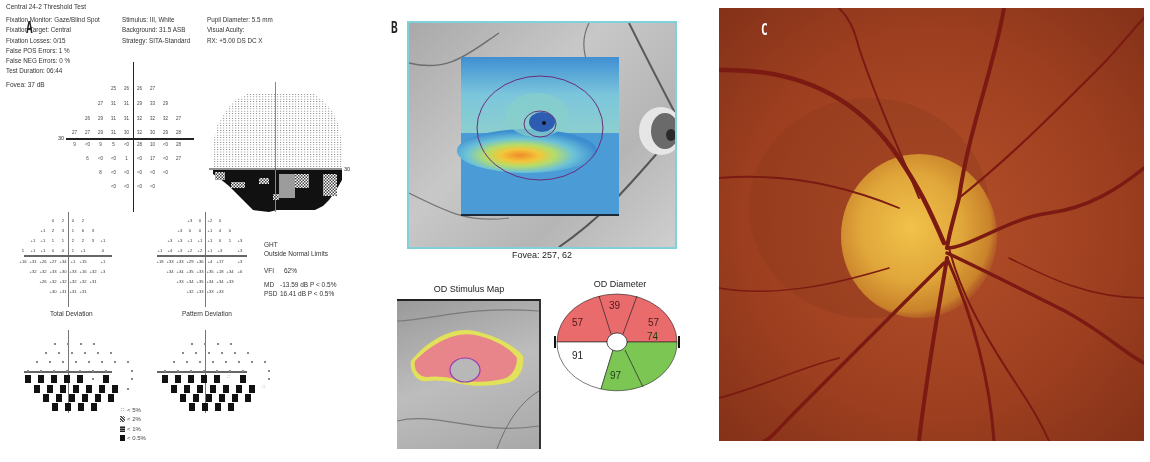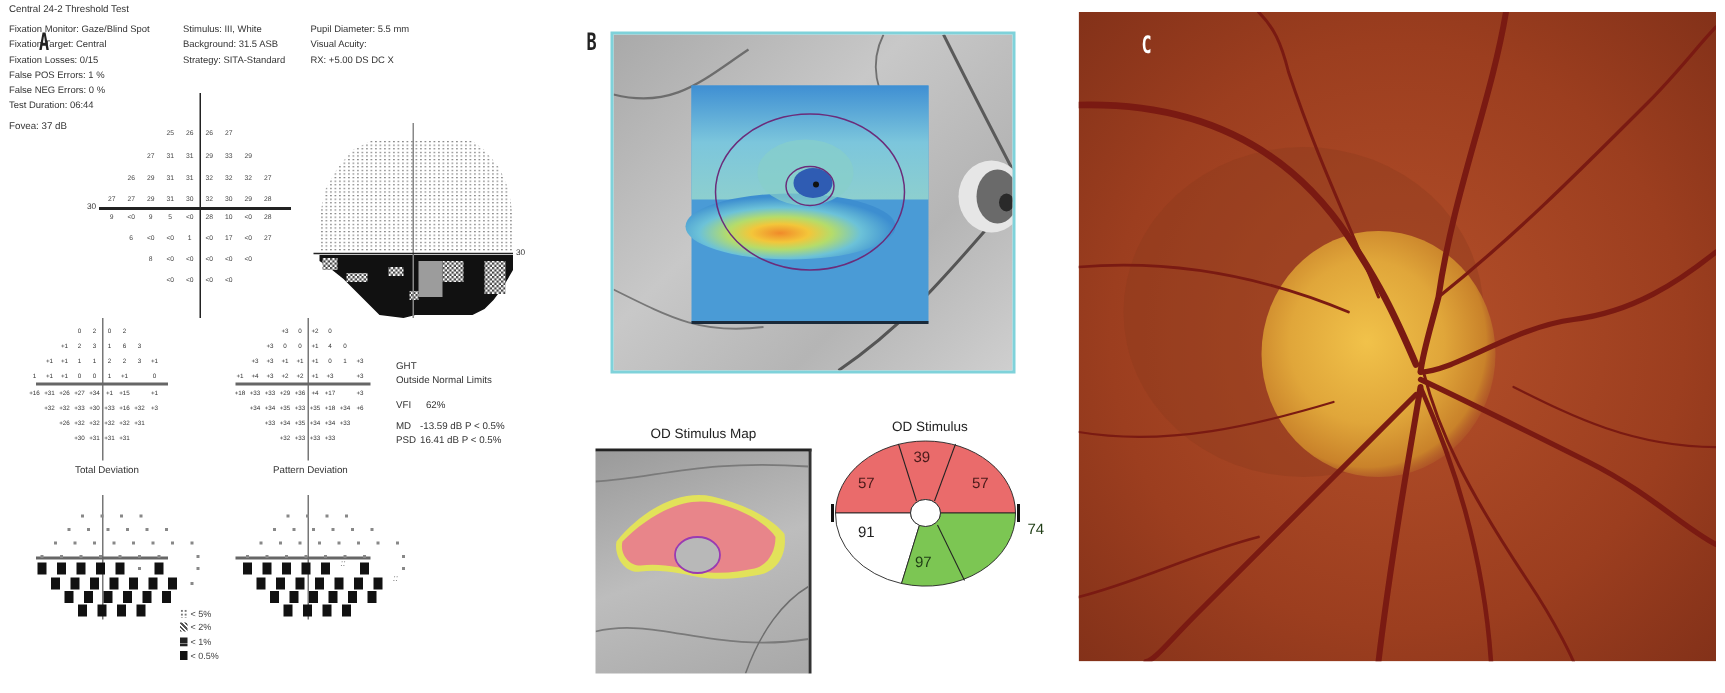--- a/index.html
+++ b/index.html
@@ -529,52 +529,53 @@
       <rect x="52" y="34" width="158" height="76" fill="url(#upper)"></rect>
       <ellipse cx="118" cy="128" rx="70" ry="22" fill="url(#thk)"></ellipse>
       <ellipse cx="128" cy="92" rx="32" ry="22" fill="#88cfc9" opacity="0.7"></ellipse>
       <ellipse cx="133" cy="99" rx="13" ry="10" fill="#2f5cb3"></ellipse>
       <circle cx="135" cy="100" r="2" fill="#111"></circle>
       <ellipse cx="131" cy="101" rx="16" ry="13" fill="none" stroke="#6b2c7a" stroke-width="1"></ellipse>
       <ellipse cx="131" cy="105" rx="63" ry="52" fill="none" stroke="#6b2c7a" stroke-width="1"></ellipse>
       <line x1="52" y1="192" x2="210" y2="192" stroke="#1a2a3a" stroke-width="2"></line>
     </svg>
   </div>
+  <div class="abs map-title" style="left:22px;top:250px;width:270px;">Fovea: 257, 62</div>
 
   <div class="abs map-title" style="left:12px;top:284px;width:144px;">OD Stimulus Map</div>
   <div class="abs" style="left:12px;top:299px;width:144px;height:150px;border-top:2px solid #222;border-right:2px solid #333;background:linear-gradient(160deg,#9a9a9a,#bdbdbd 50%,#a8a8a8);overflow:hidden;">
     <svg width="142" height="148" viewBox="0 0 142 148">
       <path d="M0,20 C40,18 70,5 142,10" stroke="#7a7a7a" stroke-width="1.2" fill="none"></path>
       <path d="M0,120 C40,110 80,135 142,125" stroke="#7a7a7a" stroke-width="1.2" fill="none"></path>
       <path d="M100,148 C110,120 125,100 142,90" stroke="#6e6e6e" stroke-width="1" fill="none"></path>
       <path d="M14,60 C30,40 55,25 78,30 C100,35 118,45 126,55 C128,70 120,80 110,82 C100,84 85,86 70,84 C60,82 45,78 30,80 C20,82 12,70 14,60 Z" fill="#e2e25a"></path>
       <path d="M18,60 C34,44 56,30 78,34 C98,38 114,48 120,57 C120,68 114,76 106,78 C96,80 84,82 70,80 C58,78 44,74 30,76 C22,76 16,68 18,60 Z" fill="#e8858a"></path>
       <ellipse cx="68" cy="69" rx="15" ry="12" fill="#b8b8b8" stroke="#9a3ab2" stroke-width="1.2"></ellipse>
     </svg>
   </div>
 
-  <div class="abs map-title" style="left:175px;top:279px;width:120px;">OD Stimulus</div>
+  <div class="abs map-title" style="left:175px;top:279px;width:120px;">OD Diameter</div>
   <div class="abs" style="left:168px;top:292px;width:128px;height:100px;">
     <svg width="128" height="100" viewBox="0 0 128 100">
       <path d="M4,50 A60,48 0 0 1 124,50 L74,50 A10,9 0 0 0 54,50 Z" fill="#ea6b6b" stroke="#222" stroke-width="0.6"></path>
       <path d="M4,50 L54,50 A10,9 0 0 0 60,58 L48,97 A60,48 0 0 1 4,50 Z" fill="#fff" stroke="#222" stroke-width="0.6"></path>
       <path d="M60,58 A10,9 0 0 0 74,50 L124,50 A60,48 0 0 1 48,97 Z" fill="#7cc653" stroke="#222" stroke-width="0.6"></path>
       <line x1="46" y1="4" x2="58" y2="42" stroke="#222" stroke-width="0.7"></line>
       <line x1="84" y1="4" x2="70" y2="42" stroke="#222" stroke-width="0.7"></line>
       <line x1="72" y1="58" x2="90" y2="95" stroke="#222" stroke-width="0.7"></line>
       <ellipse cx="64" cy="50" rx="10" ry="9" fill="#fff" stroke="#222" stroke-width="0.6"></ellipse>
       <line x1="2" y1="44" x2="2" y2="56" stroke="#111" stroke-width="2"></line>
       <line x1="126" y1="44" x2="126" y2="56" stroke="#111" stroke-width="2"></line>
     </svg>
     <div class="abs" style="left:56px;top:8px;font-size:10px;color:#4a1a1a;">39</div>
     <div class="abs" style="left:19px;top:25px;font-size:10px;color:#4a1a1a;">57</div>
     <div class="abs" style="left:95px;top:25px;font-size:10px;color:#4a1a1a;">57</div>
     <div class="abs" style="left:19px;top:58px;font-size:10px;color:#222;">91</div>
     <div class="abs" style="left:57px;top:78px;font-size:10px;color:#1f3d15;">97</div>
-    <div class="abs" style="left:94px;top:56px;font-size:10px;color:#1f3d15;margin-left:38px;">74</div>
+    <div class="abs" style="left:94px;top:39px;font-size:10px;color:#1f3d15;">74</div>
   </div>
 </div>
 
 <div id="panel-c" class="abs">
   <svg width="425" height="433" viewBox="0 0 425 433">
     <defs>
       <radialGradient id="bg" cx="0.5" cy="0.5" r="0.75">
         <stop offset="0" stop-color="#b5502a"></stop>
         <stop offset="0.6" stop-color="#9c3e1f"></stop>
         <stop offset="1" stop-color="#7f2f18"></stop>

